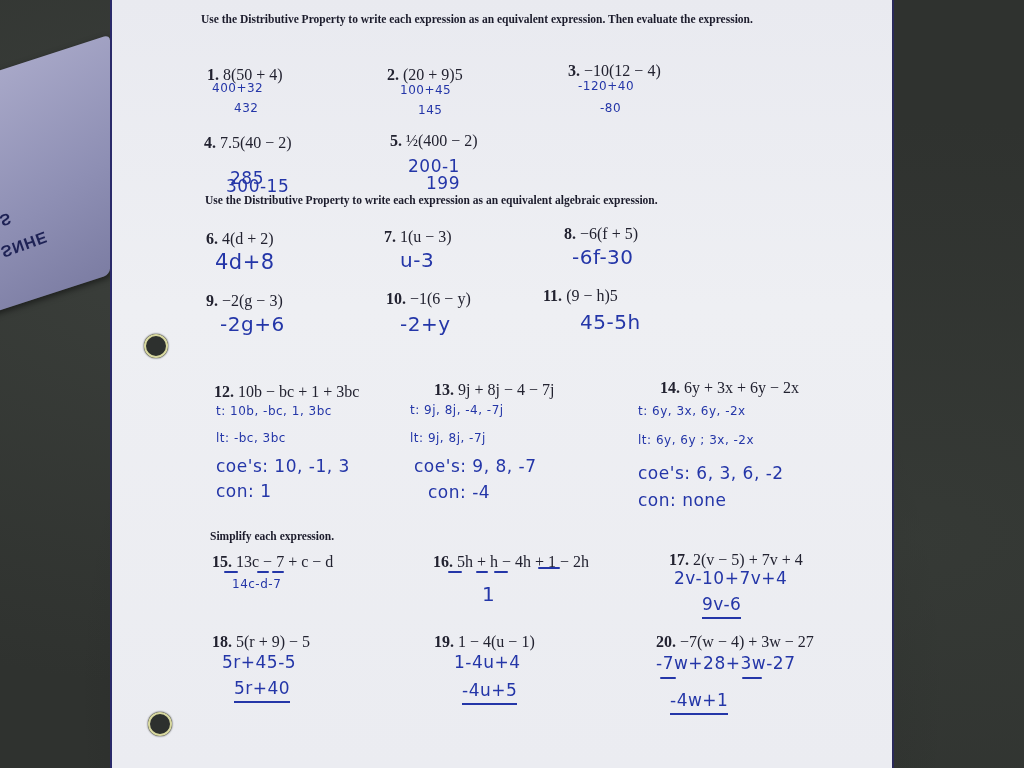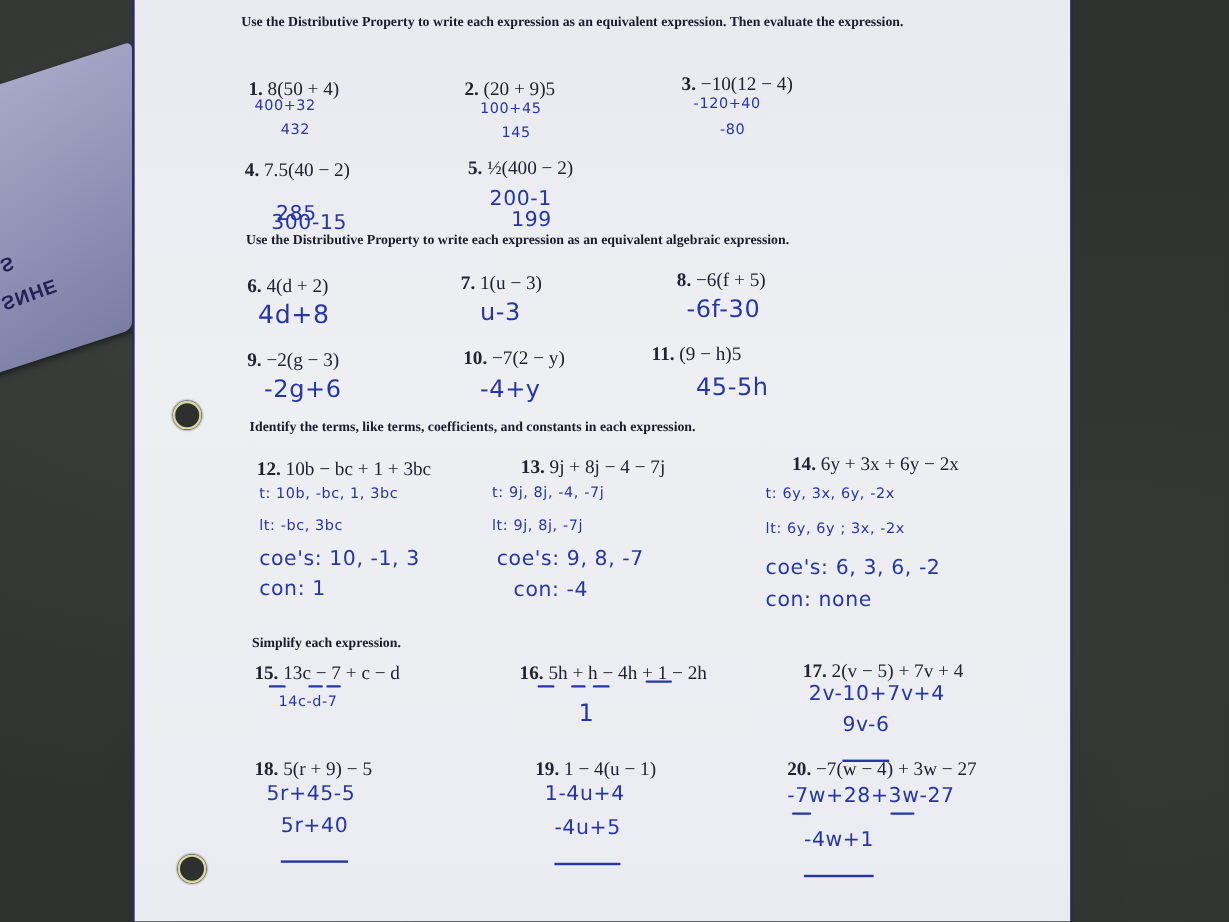--- a/index.html
+++ b/index.html
@@ -44,21 +44,21 @@
     .instr.blurry { filter: blur(0.5px); }
     .prob {
       position: absolute; color: #222230; font-size: 16px; white-space: nowrap;
     }
     .prob b { font-weight: bold; }
     .hw {
       position: absolute; color: #2436a8; font-family: "DejaVu Sans", sans-serif;
       font-size: 12px; line-height: 1; white-space: nowrap; letter-spacing: 0.5px;
     }
     .hw.sm { font-size: 17px; }
-    .ul { border-bottom: 2px solid #2436a8; padding-bottom: 19px; }
+    .ul { border-bottom: 2px solid #2436a8; padding-bottom: 3px; }
     .ulmark {
       position: absolute; height: 2px; background: #2436a8; border-radius: 1px;
     }
   </style>
 </head>
 <body>
 
 <div class="booklet"></div>
 <div class="booklet-text2">S</div>
 <div class="booklet-text">SNHE</div>
@@ -96,27 +96,26 @@
 
   <div class="prob" style="left:272px; top:228px;"><b>7.</b> <span>1(u − 3)</span></div>
   <div class="hw" style="left:288px; top:250px; font-size:20px;">u-3</div>
 
   <div class="prob" style="left:452px; top:225px;"><b>8.</b> <span>−6(f + 5)</span></div>
   <div class="hw" style="left:460px; top:247px; font-size:20px;">-6f-30</div>
 
   <div class="prob" style="left:94px; top:292px;"><b>9.</b> <span>−2(g − 3)</span></div>
   <div class="hw" style="left:108px; top:314px; font-size:20px;">-2g+6</div>
 
-  <div class="prob" style="left:274px; top:290px;"><b>10.</b> <span>−7(2 − y)</span></div>
-  <div class="hw" style="left:288px; top:314px; font-size:20px;">-4+y</div>
+  <div class="prob" style="left:274px; top:290px;"><b>10.</b> <span>−1(6 − y)</span></div>
+  <div class="hw" style="left:288px; top:314px; font-size:20px;">-2+y</div>
 
   <div class="prob" style="left:431px; top:287px;"><b>11.</b> <span>(9 − h)5</span></div>
   <div class="hw" style="left:468px; top:312px; font-size:20px;">45-5h</div>
 
-  <div class="instr" style="left:96px; top:350px;">Identify the terms, like terms, coefficients, and constants in each expression.</div>
 
   <div class="prob" style="left:102px; top:383px;"><b>12.</b> <span>10b − bc + 1 + 3bc</span></div>
   <div class="hw" style="left:104px; top:405px;">t: 10b, -bc, 1, 3bc</div>
   <div class="hw" style="left:104px; top:432px;">lt: -bc, 3bc</div>
   <div class="hw sm" style="left:104px; top:458px;">coe's: 10, -1, 3</div>
   <div class="hw sm" style="left:104px; top:483px;">con: 1</div>
 
   <div class="prob" style="left:322px; top:381px;"><b>13.</b> <span>9j + 8j − 4 − 7j</span></div>
   <div class="hw" style="left:298px; top:404px;">t: 9j, 8j, -4, -7j</div>
   <div class="hw" style="left:298px; top:432px;">lt: 9j, 8j, -7j</div>
@@ -145,21 +144,21 @@
   <div class="hw" style="left:370px; top:584px; font-size:20px;">1</div>
 
   <div class="prob" style="left:545px; top:551px;margin-left:12px;"><b>17.</b> <span>2(v − 5) + 7v + 4</span></div>
   <div class="hw sm" style="left:562px; top:570px;">2v-10+7v+4</div>
   <div class="hw sm" style="left:590px; top:596px;"><span class="ul">9v-6</span></div>
 
   <div class="prob" style="left:100px; top:633px;"><b>18.</b> <span>5(r + 9) − 5</span></div>
   <div class="hw sm" style="left:110px; top:654px;">5r+45-5</div>
   <div class="hw sm" style="left:122px; top:680px;"><span class="ul">5r+40</span></div>
 
-  <div class="prob" style="left:322px; top:633px;margin-left:12px;"><b>19.</b> <span>1 − 4(u − 1)</span></div>
+  <div class="prob" style="left:322px; top:633px;"><b>19.</b> <span>1 − 4(u − 1)</span></div>
   <div class="hw sm" style="left:342px; top:654px;">1-4u+4</div>
   <div class="hw sm" style="left:350px; top:682px;"><span class="ul">-4u+5</span></div>
 
   <div class="prob" style="left:544px; top:633px;"><b>20.</b> <span>−7(w − 4) + 3w − 27</span></div>
   <div class="hw sm" style="left:544px; top:655px;">-7w+28+3w-27</div>
   <div class="ulmark" style="left:548px; top:677px; width:16px;"></div>
   <div class="ulmark" style="left:630px; top:677px; width:20px;"></div>
   <div class="hw sm" style="left:558px; top:692px;"><span class="ul">-4w+1</span></div>
 </div>
 

